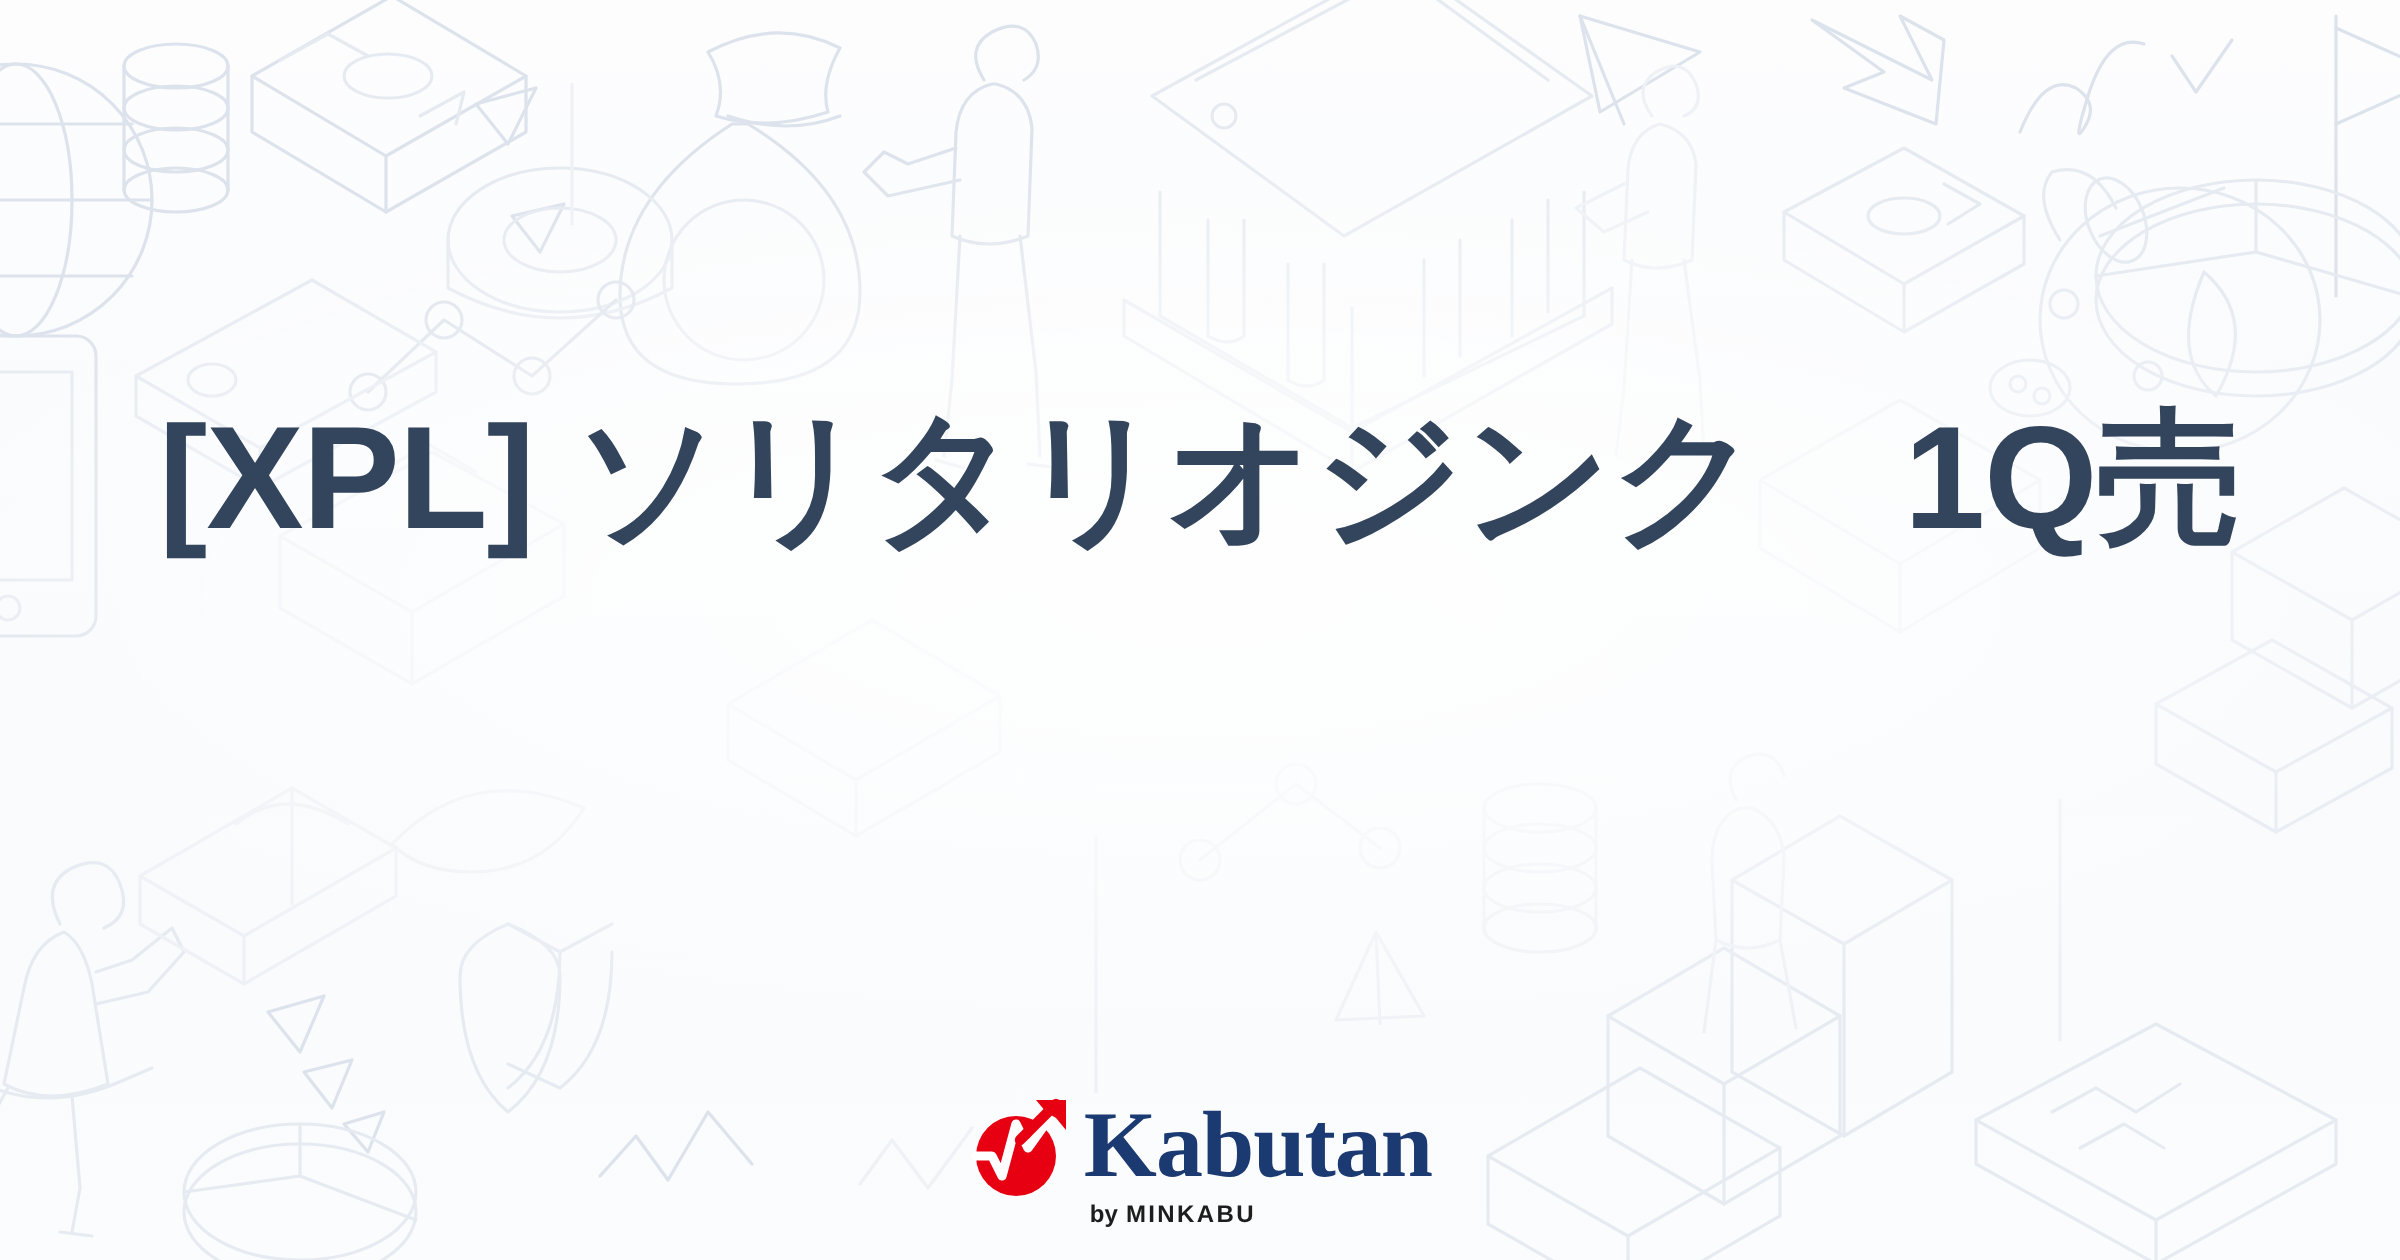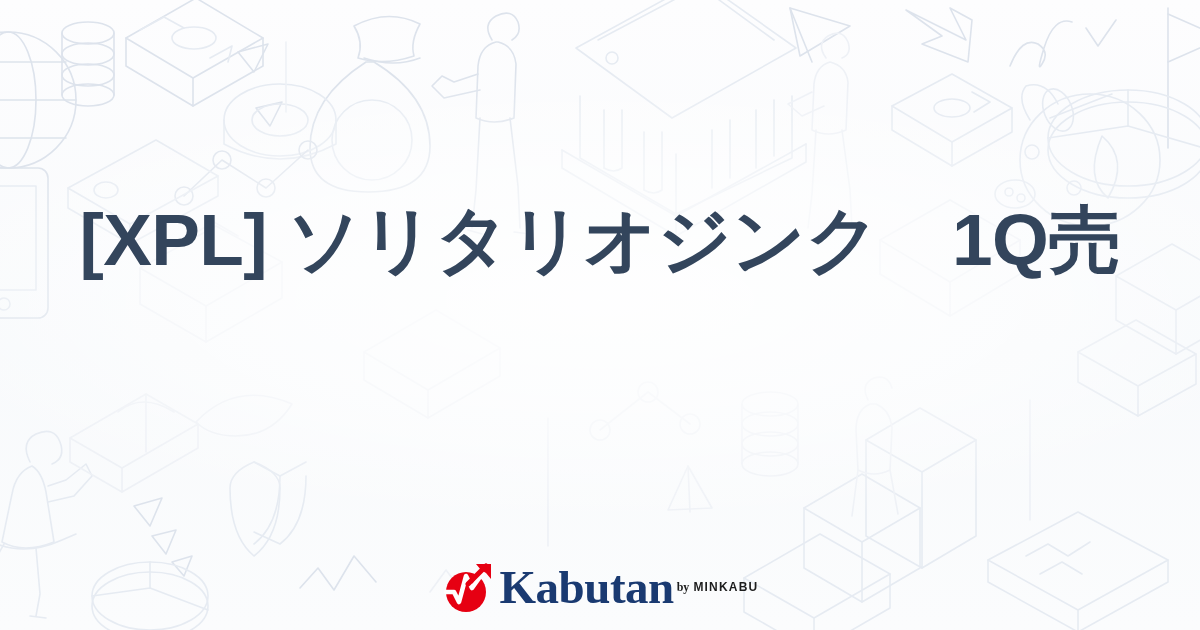--- a/index.html
+++ b/index.html
@@ -106,22 +106,22 @@
   }
   #logo-mark {
     width: 52px;
     height: 52px;
     margin-top: 1px;
     flex: 0 0 auto;
   }
   #logo-mark svg { display: block; width: 52px; height: 52px; }
   #logo-text {
     display: flex;
-    flex-direction: row;
-    align-items: center;
+    flex-direction: column;
+    align-items: flex-start;
   }
   #logo-word {
     font-family: "Liberation Serif", "DejaVu Serif", serif;
     font-weight: 700;
     font-size: 47px;
     line-height: 47px;
     color: #1a3a71;
     letter-spacing: -0.5px;
     margin-top: 3px;
   }
@@ -129,21 +129,21 @@
     display: flex;
     align-items: baseline;
     gap: 4px;
     margin-top: 3px;
     margin-left: 3px;
   }
   #logo-by {
     font-size: 12px;
     font-weight: 700;
     color: #1d1d1d;
-    font-family: Liberation Serif, serif;
+    font-family: Liberation Sans, sans-serif;
   }
   #logo-brand {
     font-size: 12px;
     font-weight: 700;
     color: #1d1d1d;
     letter-spacing: 1.2px;
     font-family: "Liberation Sans", "DejaVu Sans", sans-serif;
   }
 </style>
 </head>

